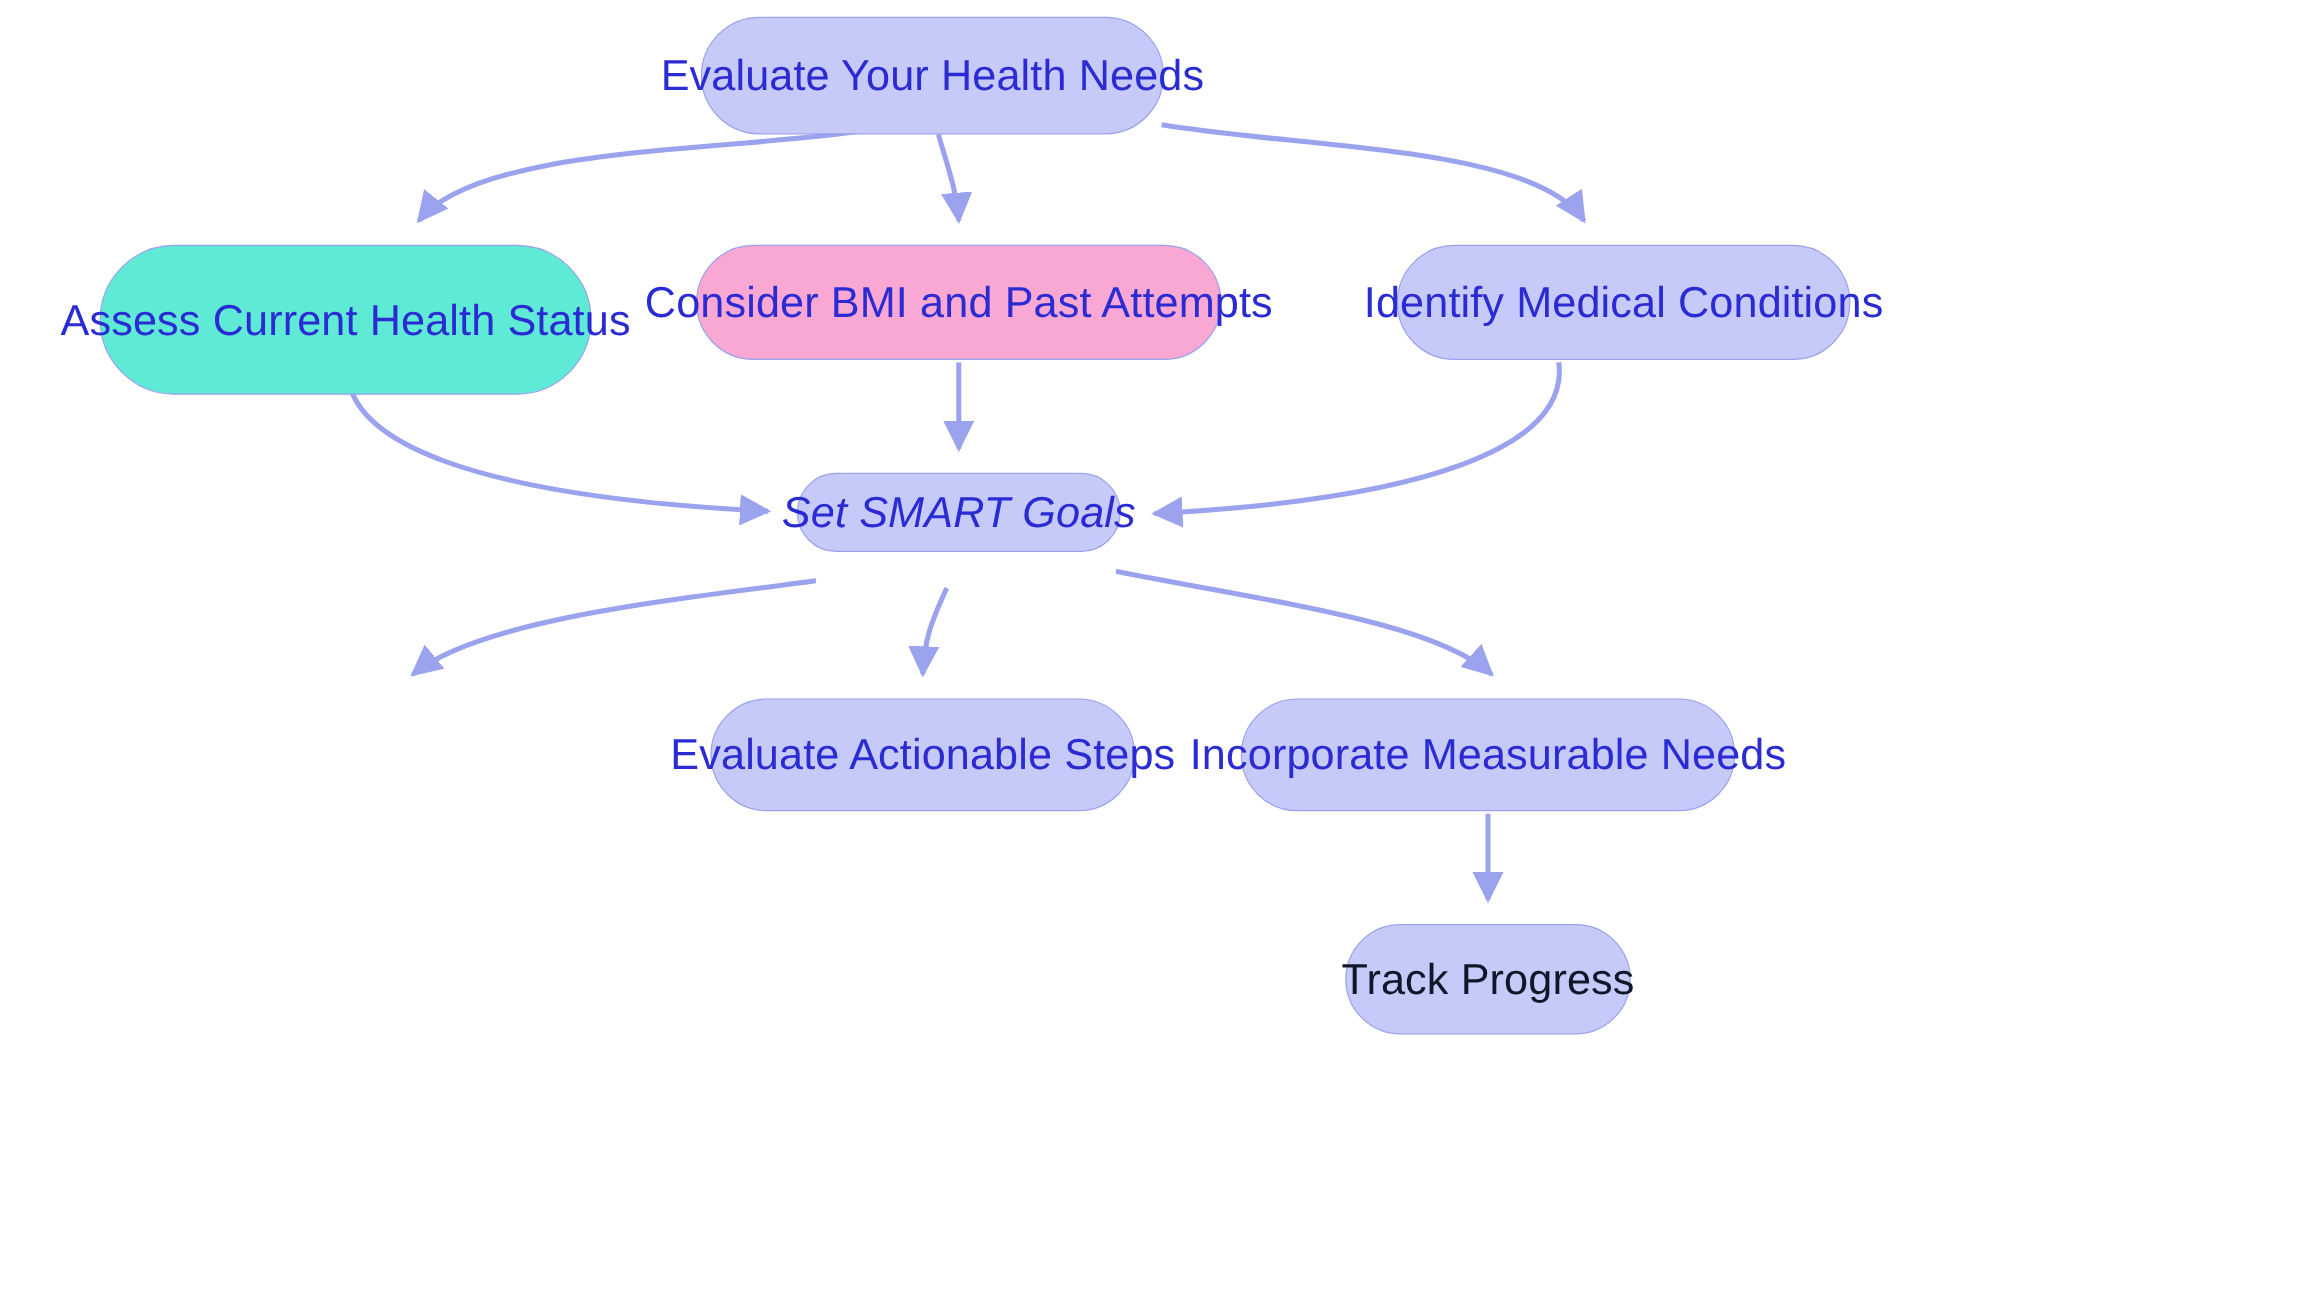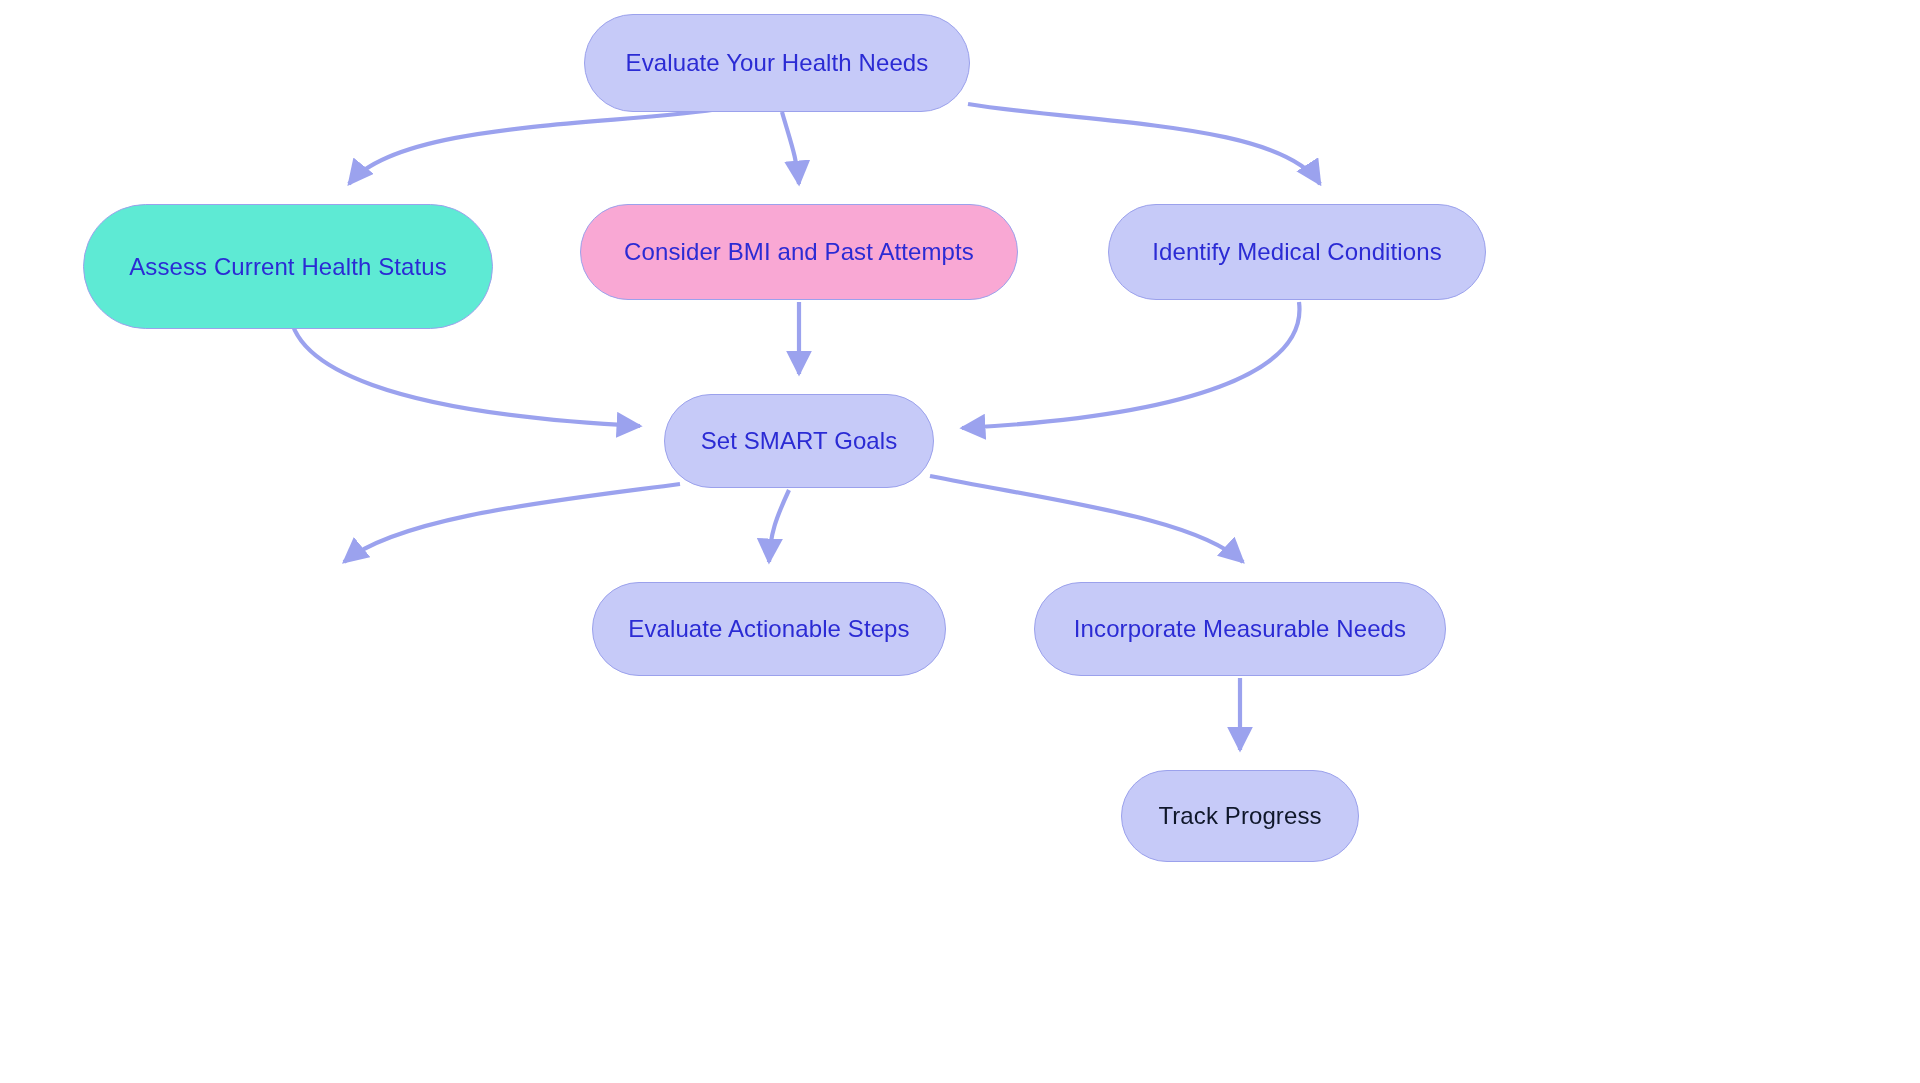--- a/index.html
+++ b/index.html
@@ -27,21 +27,21 @@
     position: absolute;
     box-sizing: border-box;
     display: flex;
     align-items: center;
     justify-content: center;
     background: #c6caf8;
     border: 1.6px solid #9ba1ec;
     border-radius: 999px;
     color: #2b2bd4;
     font-family: "Liberation Sans", sans-serif;
-    font-size: 24px;
+    font-size: 36px;
     font-weight: 400;
     letter-spacing: 0.1px;
     white-space: nowrap;
     text-align: left;
     line-height: 1;
   }
 </style>
 </head>
 <body>
 
@@ -71,19 +71,19 @@
     <path d="M 789 490 C 776 518, 770 534, 769 562" fill="none" stroke="#9ba2ee" stroke-width="4.2" marker-end="url(#arrow)"></path>
 
     <path d="M 930 476 C 1060 502, 1195 518, 1243 562" fill="none" stroke="#9ba2ee" stroke-width="4.2" marker-end="url(#arrow)"></path>
 
     <path d="M 1240 678 C 1240 712, 1240 726, 1240 750" fill="none" stroke="#9ba2ee" stroke-width="4.2" marker-end="url(#arrow)"></path>
   </svg>
 
   <div class="node" style="left: 584px; top: 14px; width: 386px; height: 98px; background: rgb(198, 202, 248); border-color: rgb(155, 161, 236); color: rgb(43, 43, 212);">Evaluate Your Health Needs</div>
   <div class="node" style="left: 83px; top: 204px; width: 410px; height: 125px; background: #5eead4; border-color: rgb(155, 161, 236); color: rgb(43, 43, 212);">Assess Current Health Status</div>
   <div class="node" style="left: 580px; top: 204px; width: 438px; height: 96px; background: #f9a8d4; border-color: rgb(155, 161, 236); color: rgb(43, 43, 212);">Consider BMI and Past Attempts</div>
-  <div class="node" style="left: 1108px; top: 204px; width: 378px; height: 96px; background: rgb(198, 202, 248); border-color: rgb(155, 161, 236); color: rgb(43, 43, 212);">Identify Medical Conditions</div>
-  <div class="node" style="left: 664px; top: 394px; width: 270px; height: 94px; background: rgb(198, 202, 248); border-color: rgb(155, 161, 236); color: rgb(43, 43, 212);">Set SMART Goals</div>
+  <div class="node" style="left: 1164px; top: 204px; width: 378px; height: 96px; background: rgb(198, 202, 248); border-color: rgb(155, 161, 236); color: rgb(43, 43, 212);">Identify Medical Conditions</div>
+  <div class="node" style="left: 664px; top: 394px; width: 270px; height: 66px; background: rgb(198, 202, 248); border-color: rgb(155, 161, 236); color: rgb(43, 43, 212); font-style: italic;">Set SMART Goals</div>
   <div class="node" style="left: 592px; top: 582px; width: 354px; height: 94px; background: rgb(198, 202, 248); border-color: rgb(155, 161, 236); color: rgb(43, 43, 212);">Evaluate Actionable Steps</div>
   <div class="node" style="left: 1034px; top: 582px; width: 412px; height: 94px; background: rgb(198, 202, 248); border-color: rgb(155, 161, 236); color: rgb(43, 43, 212);">Incorporate Measurable Needs</div>
   <div class="node" style="left: 1121px; top: 770px; width: 238px; height: 92px; background: rgb(198, 202, 248); border-color: rgb(155, 161, 236); color: #0f172a;">Track Progress</div>
 
 </div>
 
 </body></html>

